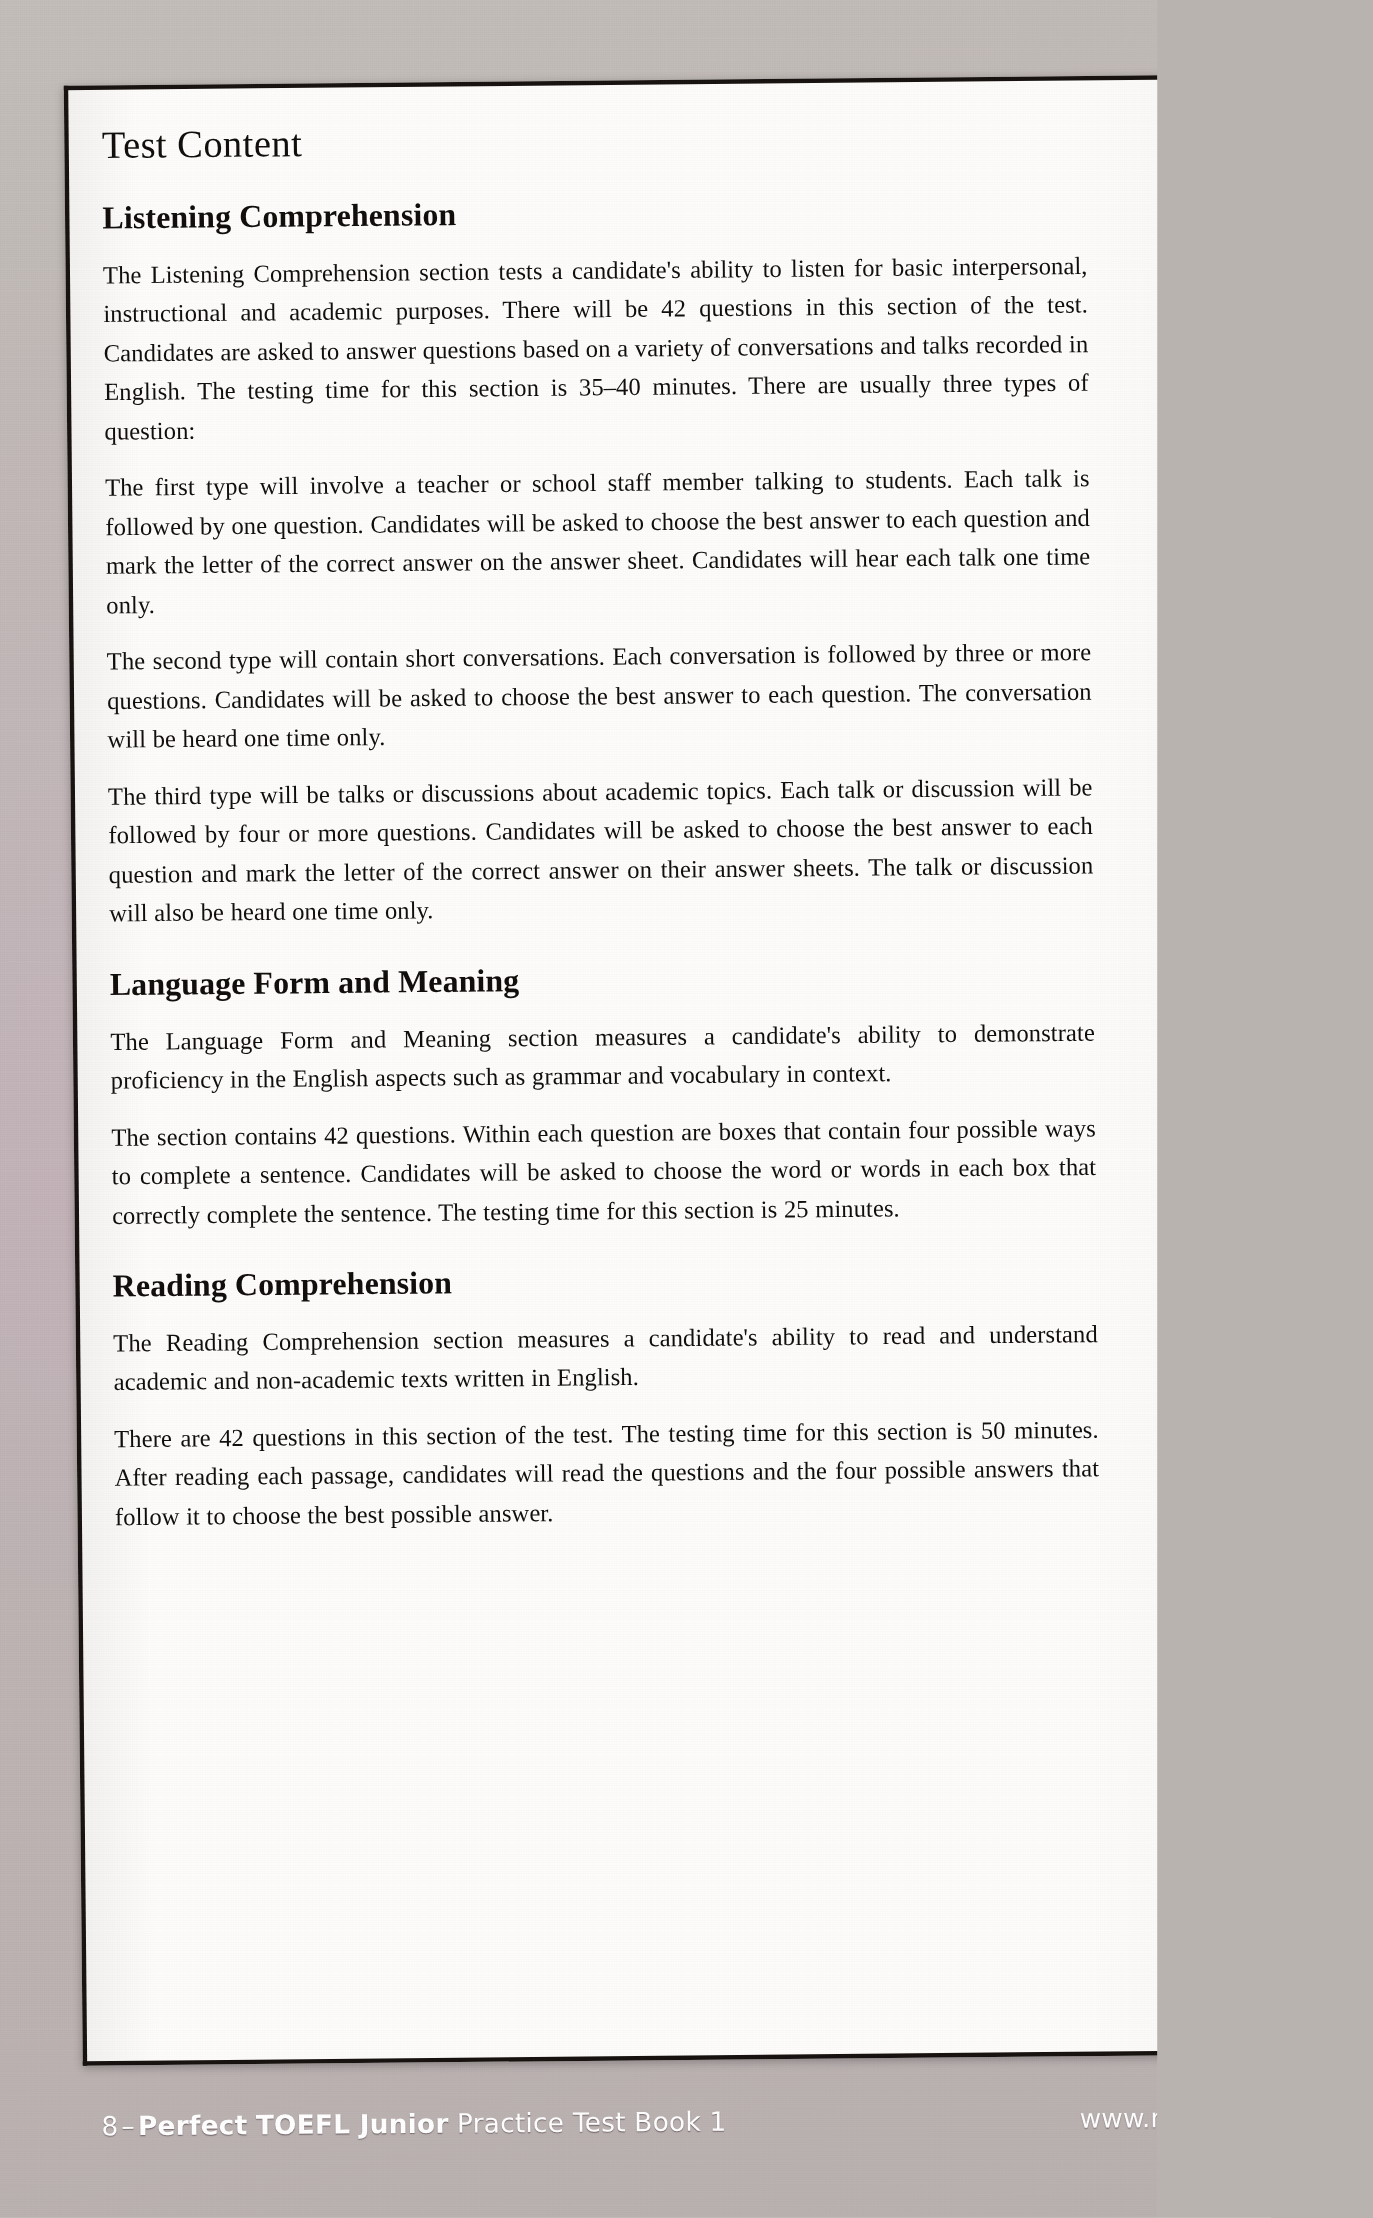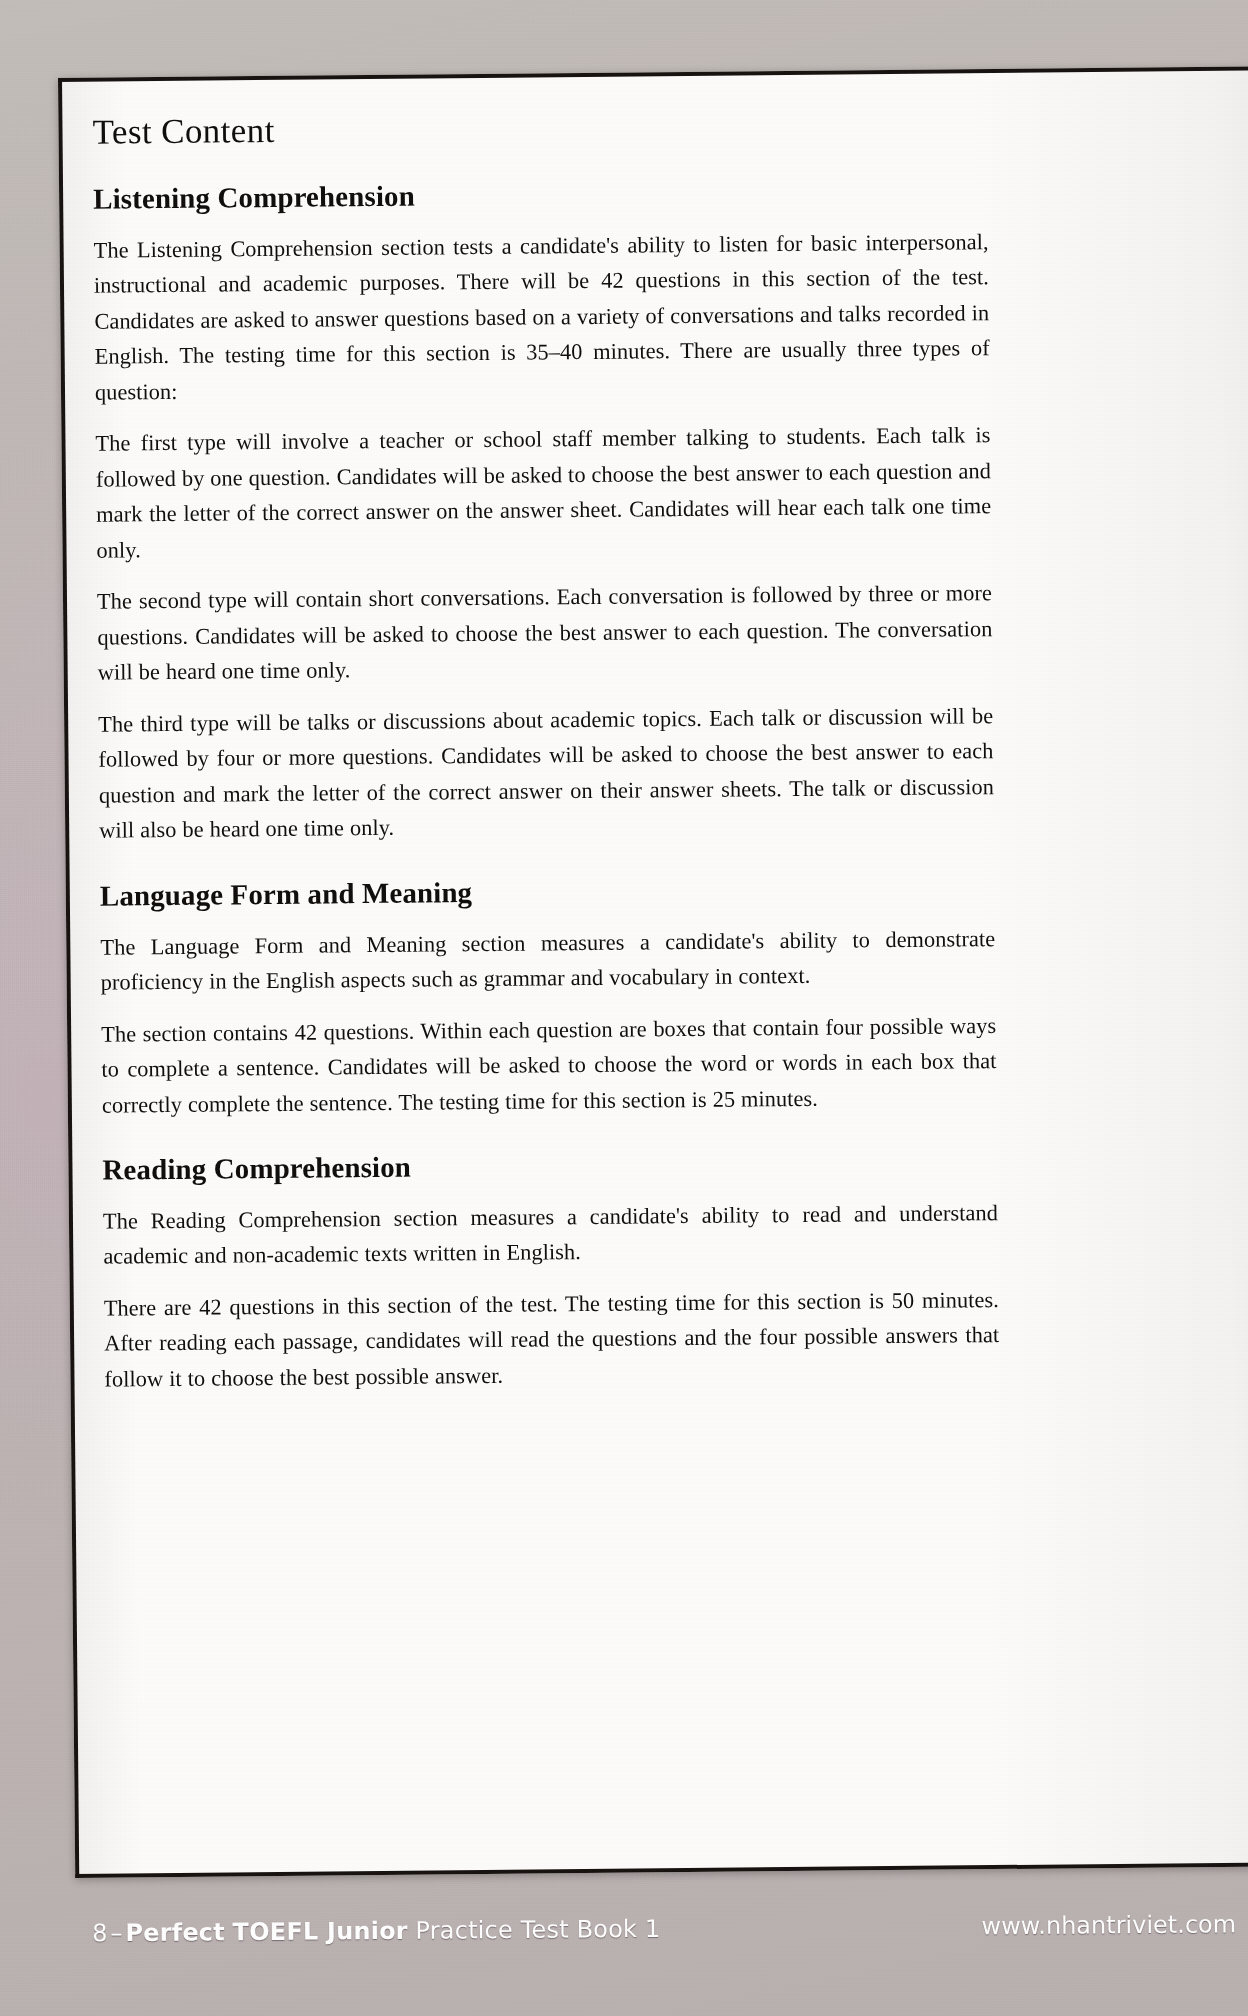--- a/index.html
+++ b/index.html
@@ -2,21 +2,21 @@
 <html><head>
 <meta charset="utf-8">
 <style>
   html, body {
     margin: 0;
     padding: 0;
     background: #b9b3b0;
   }
   #page-root {
     position: relative;
-    width: 1248px;
+    width: 1052px;
     height: 2016px;
     overflow: hidden;
     background:
       radial-gradient(ellipse 60% 50% at 12% 42%, rgba(205,182,196,0.35) 0%, rgba(205,182,196,0.0) 62%),
       radial-gradient(ellipse 40% 30% at 4% 55%, rgba(198,170,188,0.30) 0%, rgba(198,170,188,0.0) 70%),
       linear-gradient(168deg, #c3bdb9 0%, #bfb8b5 18%, #bdb5b3 45%, #bcb3b2 70%, #b9b0b0 100%);
     font-family: "Liberation Serif", "DejaVu Serif", serif;
   }
   
   #grain {

